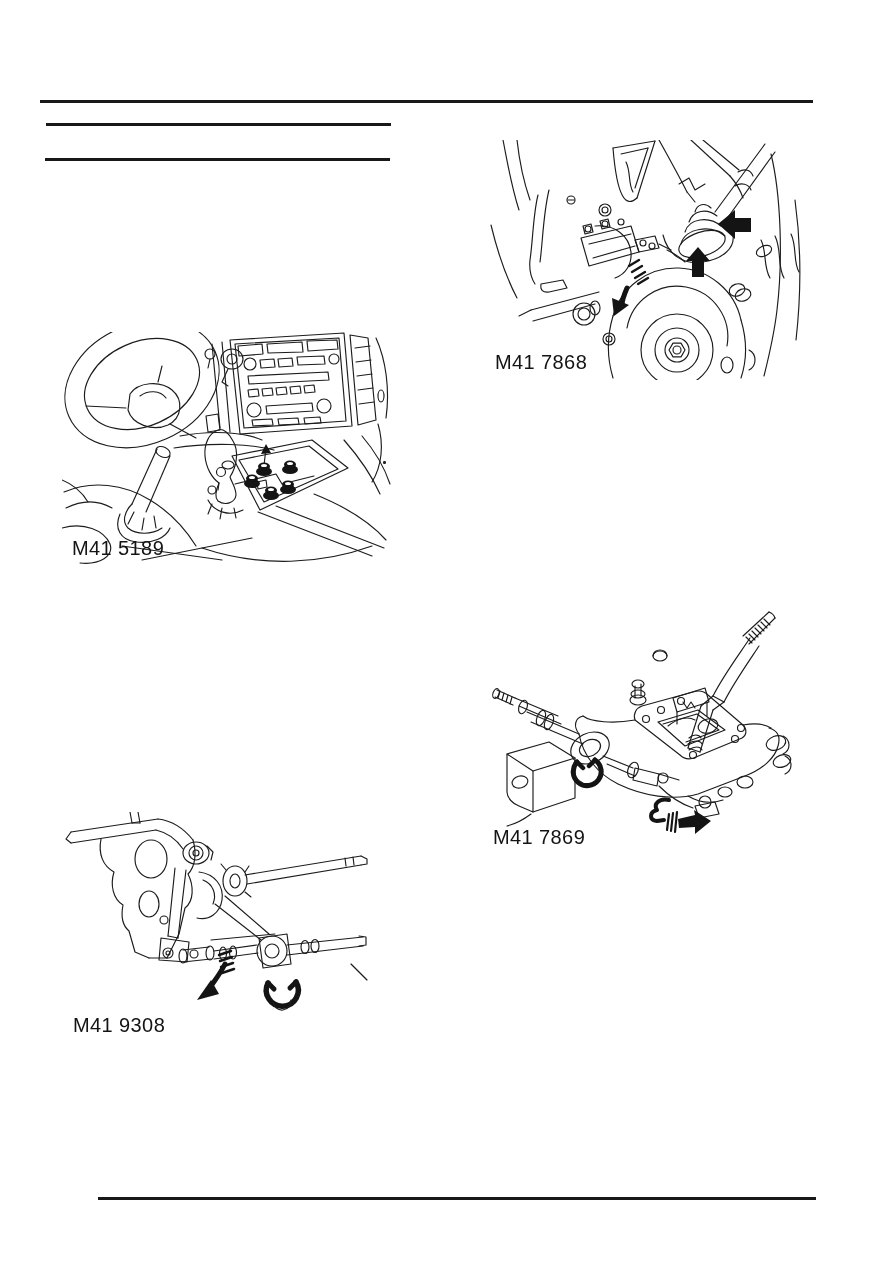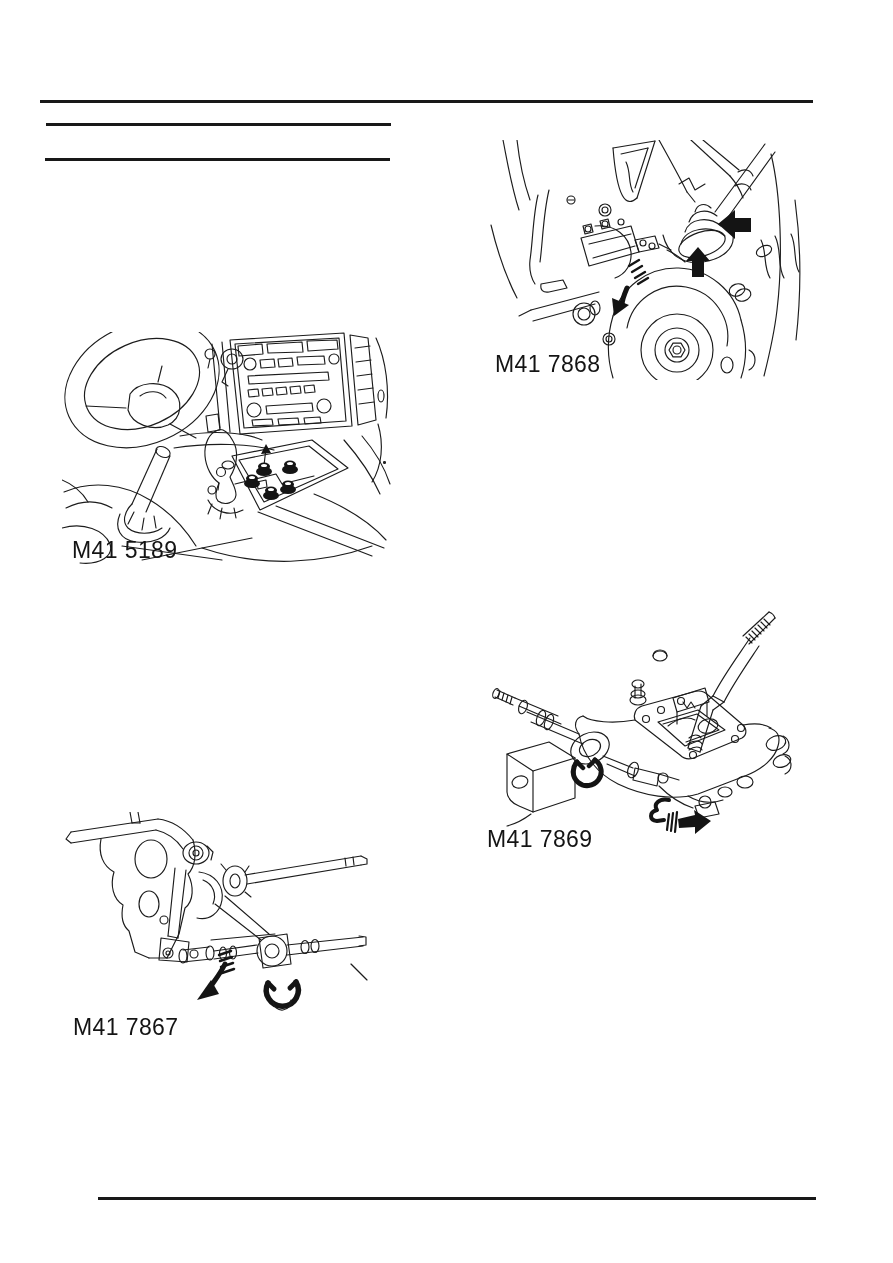--- a/index.html
+++ b/index.html
@@ -5,21 +5,21 @@
   html,body{margin:0;padding:0;}
   body{width:893px;height:1263px;background:#ffffff;position:relative;overflow:hidden;
        font-family:"Liberation Sans",sans-serif;}
   .page{position:absolute;inset:0;background:#fff;}
   .rule{position:absolute;background:#181818;}
   .rule-top{left:40px;top:100px;width:773px;height:3px;}
   .rule-sub1{left:46px;top:123px;width:345px;height:2.5px;}
   .rule-sub2{left:45px;top:158px;width:345px;height:2.5px;}
   .rule-bottom{left:98px;top:1197px;width:718px;height:3px;}
   .figure{position:absolute;}
-  .caption{position:absolute;font-size:23px;color:#141414;letter-spacing:.4px;white-space:nowrap;}
+  .caption{position:absolute;font-size:20px;color:#141414;letter-spacing:.4px;white-space:nowrap;}
   .stray-dot{position:absolute;left:383px;top:461px;width:2.5px;height:2.5px;background:#222;border-radius:50%;}
   svg{display:block;}
   svg .ln{fill:none;stroke:#1c1c1c;stroke-width:1.15;stroke-linecap:round;stroke-linejoin:round;}
   svg .b{fill:#141414;stroke:none;}
   svg .bl{fill:none;stroke:#141414;stroke-linecap:round;stroke-linejoin:round;}
 </style>
 </head>
 <body>
 
 <div class="page">
@@ -381,21 +381,21 @@
         <polygon class="b" points="134,188 148,168 156,182"></polygon>
       </g>
 
       <g>
         <path class="bl" style="stroke-width:5.5" d="M205,171 A16,16 0 1 0 233,170"></path>
         <path class="bl" style="stroke-width:5" d="M205,171 L211,177"></path>
         <path class="bl" style="stroke-width:5" d="M233,170 L227,176"></path>
         <path class="ln" d="M210,190 A9,9 0 0 0 228,188"></path>
       </g>
     </svg>
-    <div class="caption" style="left:10px;top:202px;">M41 7867</div>
+    <div class="caption" style="left:10px;top:202px;">M41 9308</div>
   </div>
 
   <div class="figure" style="left:483px;top:606px;width:322px;height:242px;">
     <svg width="322" height="242" viewBox="0 0 322 242">
       <g class="ln">
 
         <g>
           <path d="M260,30 L286,6"></path>
             <path d="M266,38 L292,12"></path>
           <path d="M286,6 C289,7 291,9 292,12"></path>
@@ -504,19 +504,19 @@
       </g>
 
       <g>
         <path class="bl" style="stroke-width:4" d="M186,194 C176,192 170,198 174,204 C166,206 166,214 174,215 L181,214"></path>
         <path class="bl" style="stroke-width:2.2" d="M186,208 L184,224"></path>
         <path class="bl" style="stroke-width:2.2" d="M190,207 L188,225"></path>
         <path class="bl" style="stroke-width:2.2" d="M194,206 L192,226"></path>
         <polygon class="b" points="195,213 212,209 211,204 228,215 212,228 212,221 196,222"></polygon>
       </g>
     </svg>
-    <div class="caption" style="left:4px;top:220px;">M41 7869</div>
+    <div class="caption" style="left:10px;top:220px;">M41 7869</div>
   </div>
 
   <div class="stray-dot"></div>
 
   <div class="rule rule-bottom"></div>
 </div>
 
 </body></html>

